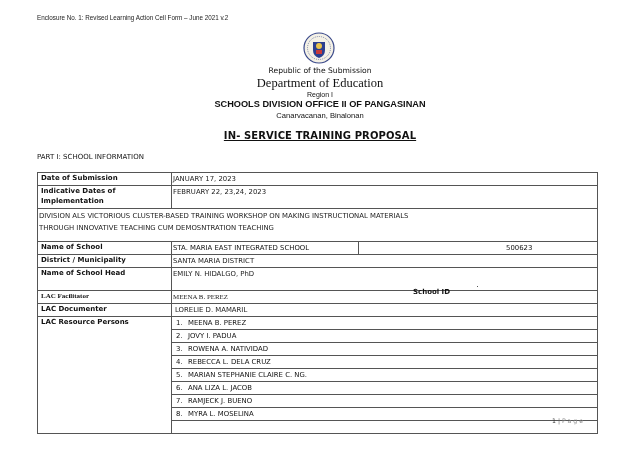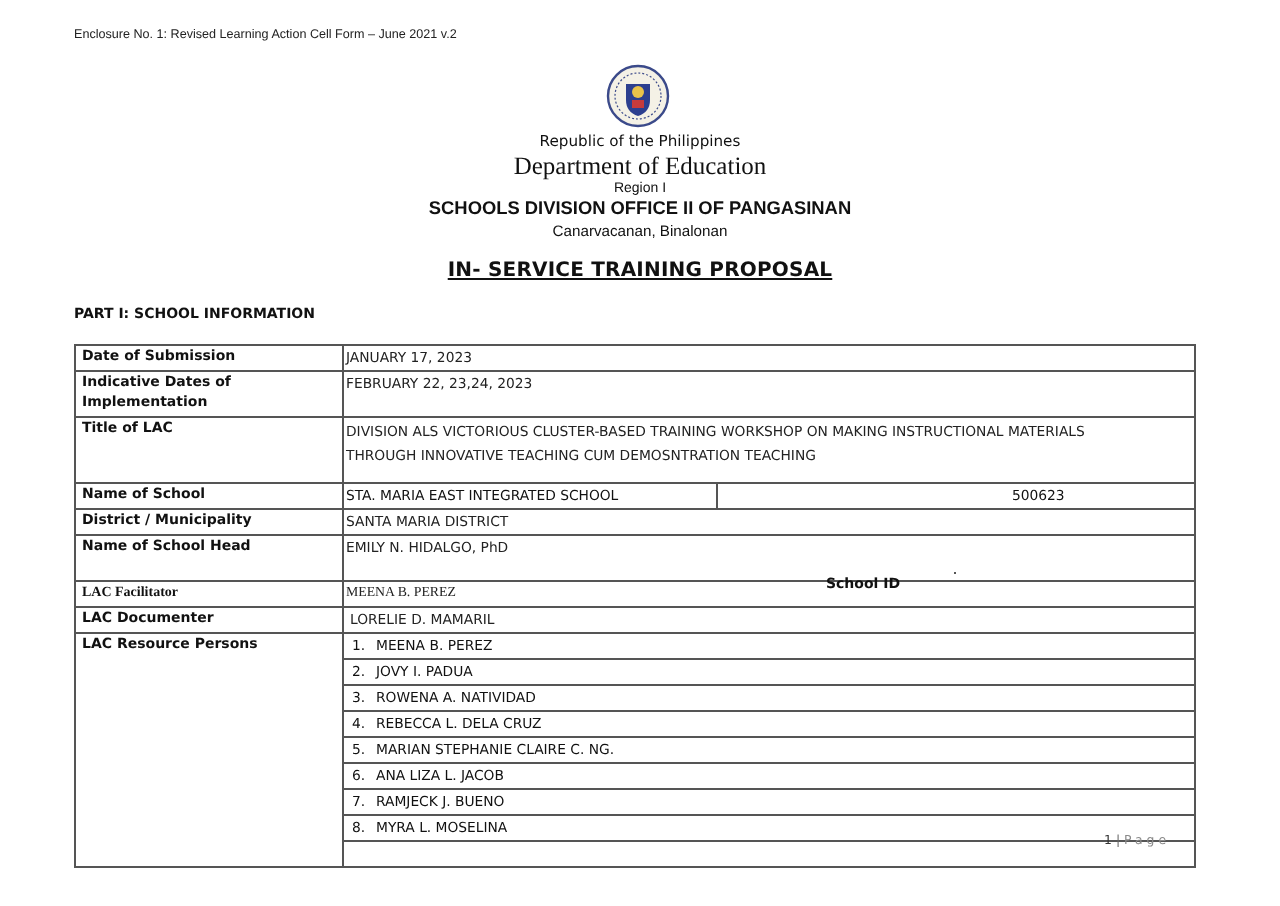--- a/index.html
+++ b/index.html
@@ -72,21 +72,21 @@
       font-weight: bold;
       letter-spacing: 0.1px;
       text-decoration: underline;
     }
     .part-heading {
       position: absolute;
       left: 37px;
       top: 153px;
       font-family: "DejaVu Sans", sans-serif;
       font-size: 7px;
-      font-weight: bold;
+      font-weight: normal;
     }
 
     .form-table {
       position: absolute;
       left: 37px;
       top: 172px;
       width: 561px;
       border: 1px solid #555;
       border-bottom: 1.5px solid #555;
       box-sizing: border-box;
@@ -184,21 +184,21 @@
 <div class="enclosure">Enclosure No. 1: Revised Learning Action Cell Form – June 2021 v.2</div>
 
 <svg class="logo" viewBox="0 0 32 32">
   <circle cx="16" cy="16" r="15" fill="#f4f1e6" stroke="#3b4a8a" stroke-width="1.2"></circle>
   <circle cx="16" cy="16" r="11.5" fill="none" stroke="#3b4a8a" stroke-width="0.6" stroke-dasharray="1 1"></circle>
   <path d="M10 10 L22 10 L22 18 Q22 24 16 26 Q10 24 10 18 Z" fill="#2c3f8f"></path>
   <circle cx="16" cy="14" r="3" fill="#e9c34a"></circle>
   <rect x="13" y="18" width="6" height="4" fill="#c73b3b"></rect>
 </svg>
 
-<div class="header-block h-republic">Republic of the Philippines</div>
+<div class="header-block h-republic">Republic of the Submission</div>
 <div class="header-block h-deped">Department of Education</div>
 <div class="header-block h-region">Region I</div>
 <div class="header-block h-division">SCHOOLS DIVISION OFFICE II OF PANGASINAN</div>
 <div class="header-block h-location">Canarvacanan, Binalonan</div>
 <div class="header-block h-title">IN- SERVICE TRAINING PROPOSAL</div>
 
 <div class="part-heading">PART I: SCHOOL INFORMATION</div>
 
 <div class="form-table">
 
@@ -206,21 +206,20 @@
     <div class="cell-label">Date of Submission</div>
     <div class="cell-value">JANUARY 17, 2023</div>
   </div>
 
   <div class="row" style="height:23px;">
     <div class="cell-label">Indicative Dates of Implementation</div>
     <div class="cell-value">FEBRUARY 22, 23,24, 2023</div>
   </div>
 
   <div class="row" style="height:33px;">
-    <div class="cell-label">Title of LAC</div>
     <div class="cell-value" style="line-height:12px;">
       <div>DIVISION ALS VICTORIOUS CLUSTER-BASED TRAINING WORKSHOP ON MAKING INSTRUCTIONAL MATERIALS</div>
       <div>THROUGH INNOVATIVE TEACHING CUM DEMOSNTRATION TEACHING</div>
     </div>
   </div>
 
   <div class="row" style="height:13px;">
     <div class="cell-label">Name of School</div>
     <div class="split">
       <div class="v1">STA. MARIA EAST INTEGRATED SCHOOL</div>

